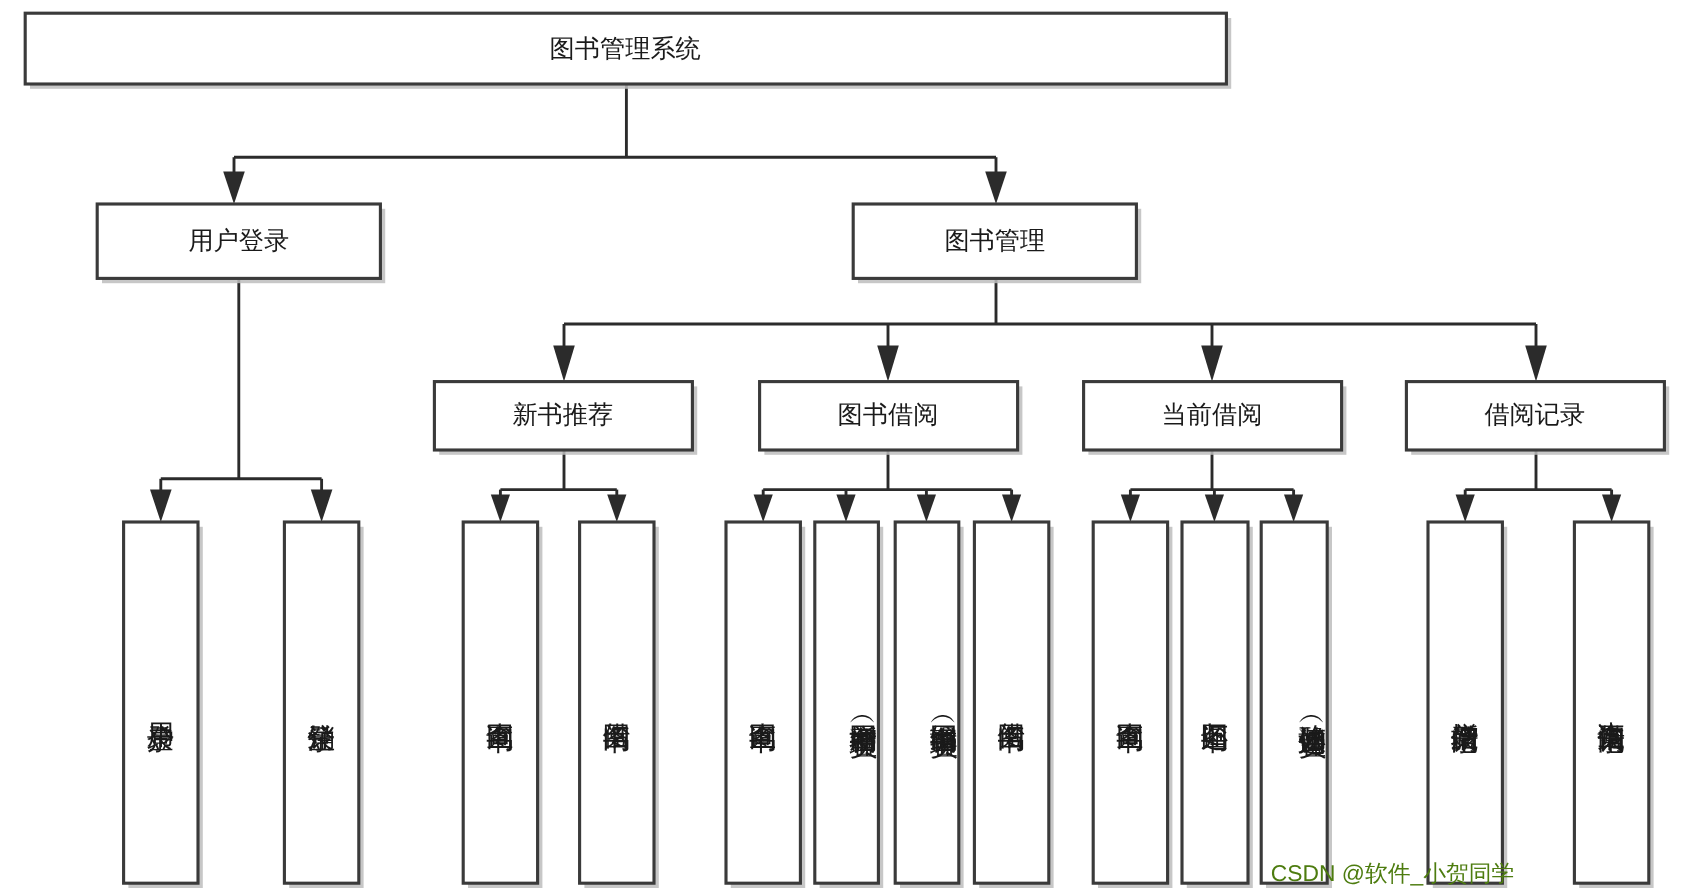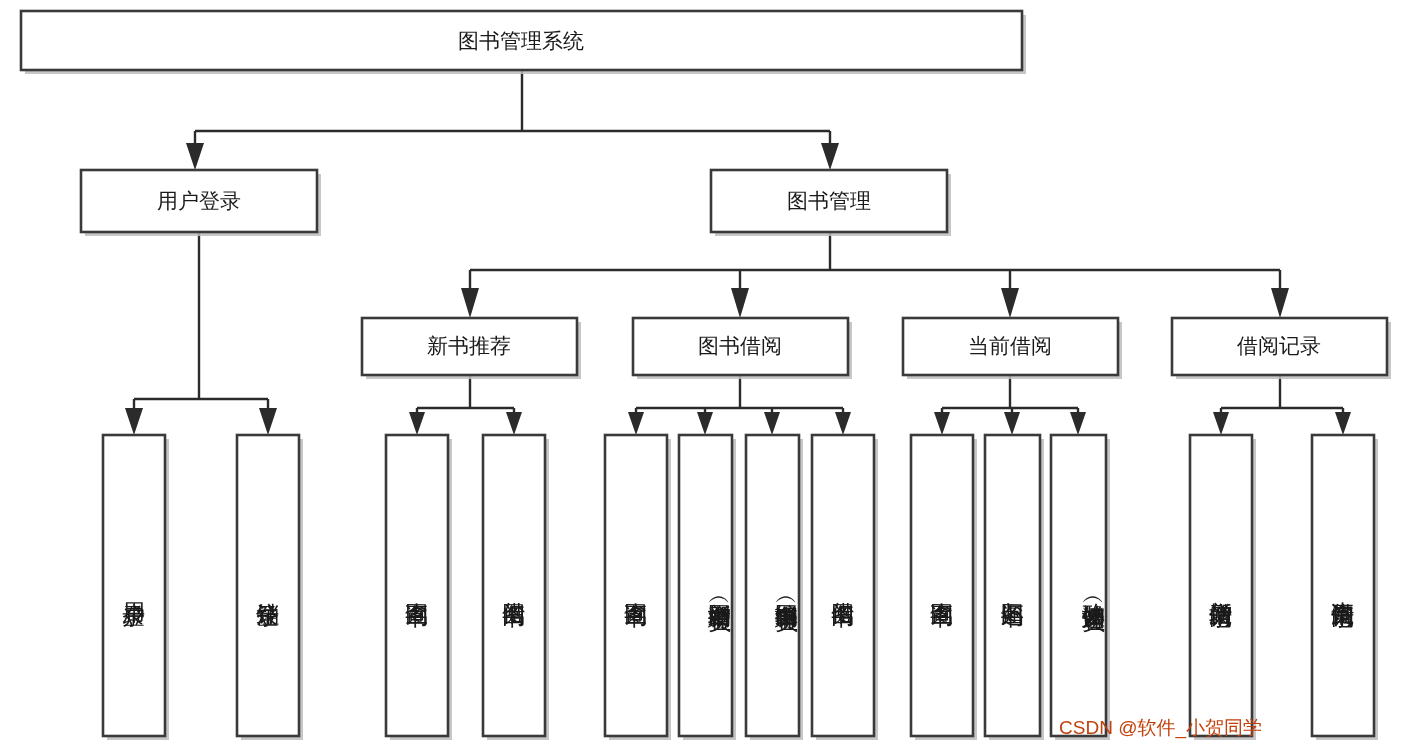--- a/index.html
+++ b/index.html
@@ -68,21 +68,21 @@
     display: flex;
     align-items: center;
     justify-content: center;
   }
   .watermark {
     position: absolute;
     right: 8px;
     bottom: 6px;
     font-family: "Liberation Sans", "DejaVu Sans", sans-serif;
     font-size: 19px;
-    color: #c2410c;
+    color: #4d7c0f;
     white-space: nowrap;
     user-select: none;
   }
 </style>
 </head>
 <body>
 
 <div id="diagram-root">
 
   <svg id="tree-svg" viewBox="0 0 1405 747">

